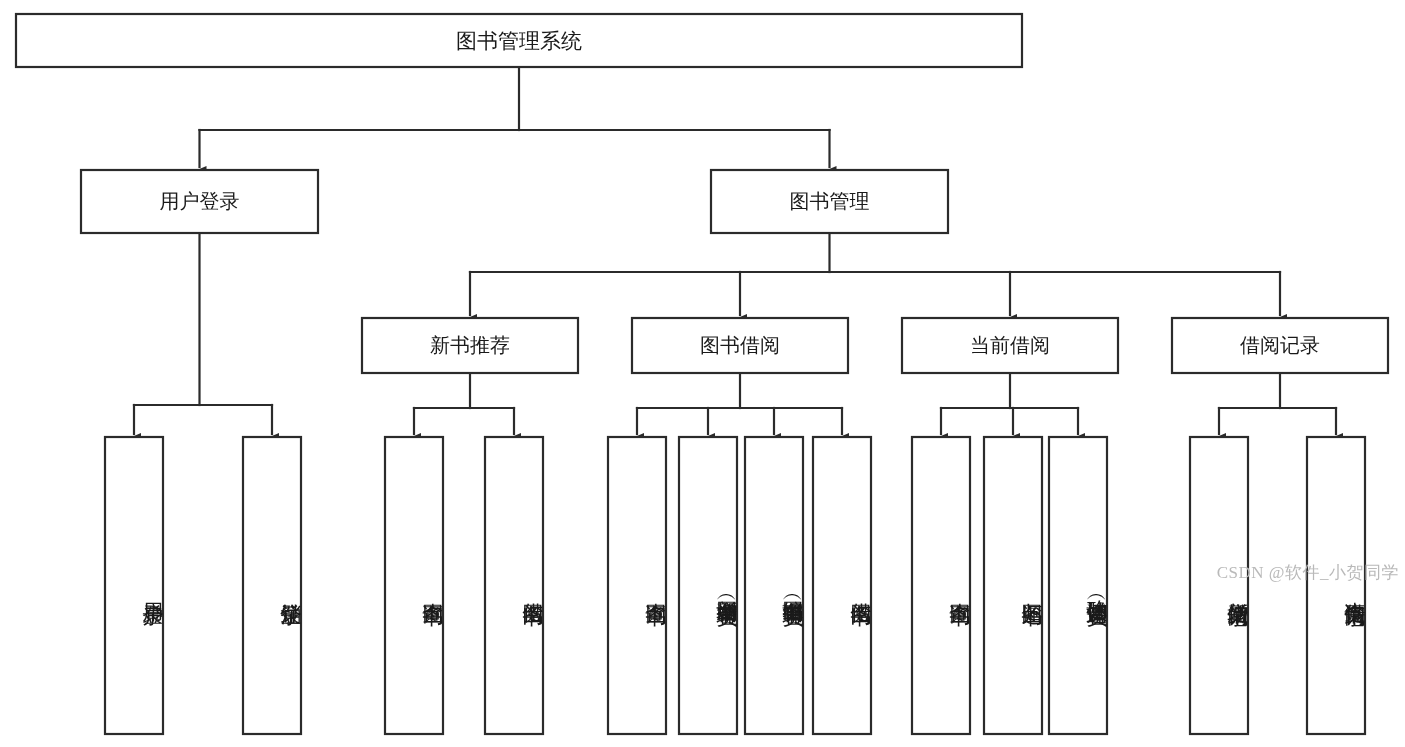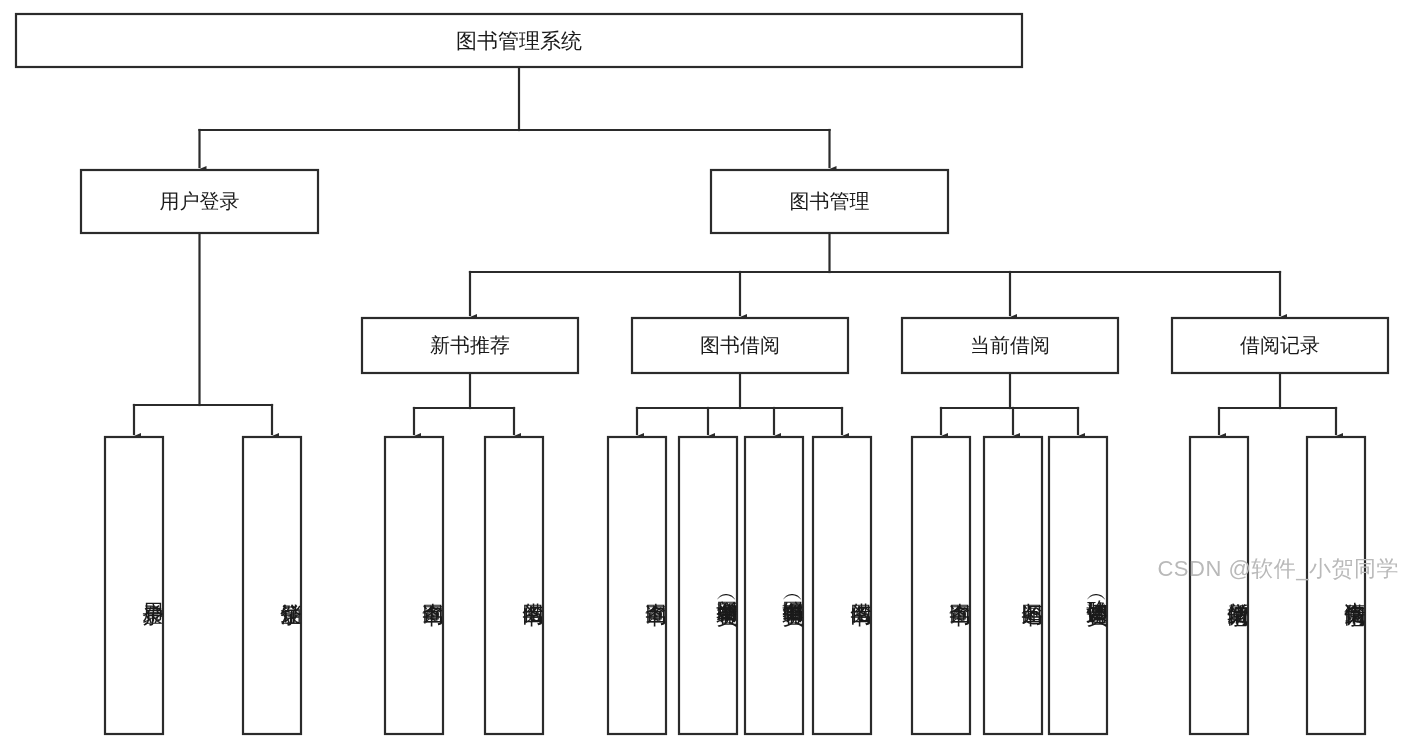--- a/index.html
+++ b/index.html
@@ -61,22 +61,22 @@
     white-space: nowrap;
     display: flex;
     align-items: flex-start;
     justify-content: center;
     pointer-events: none;
   }
   .watermark {
     position: absolute;
     right: 6px;
     bottom: 4px;
-    font-family: Liberation Sans, sans-serif;
-    font-size: 22px;
+    font-family: Liberation Serif, serif;
+    font-size: 17px;
     color: #b9b9b9;
     white-space: nowrap;
     letter-spacing: 0.5px;
   }
 </style>
 </head>
 <body>
 
 <div id="diagram-root">
 

